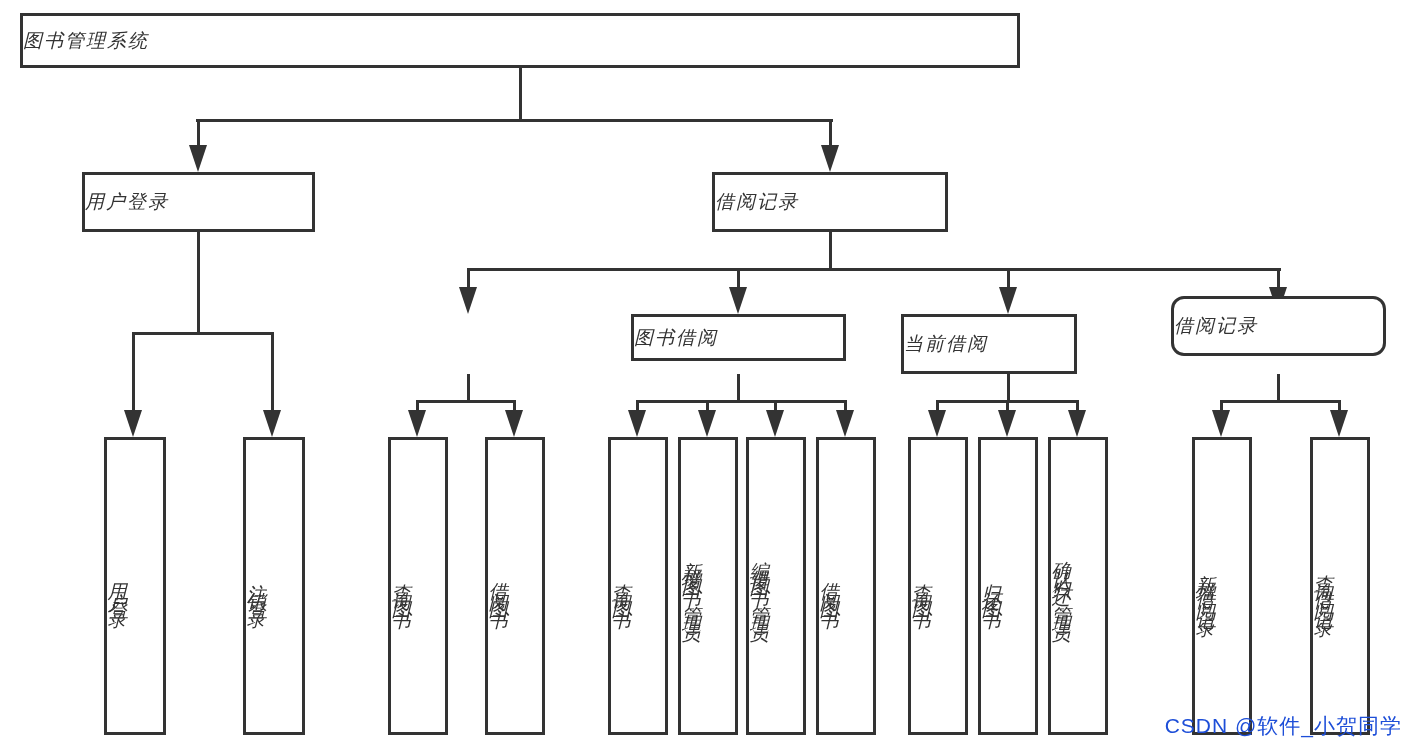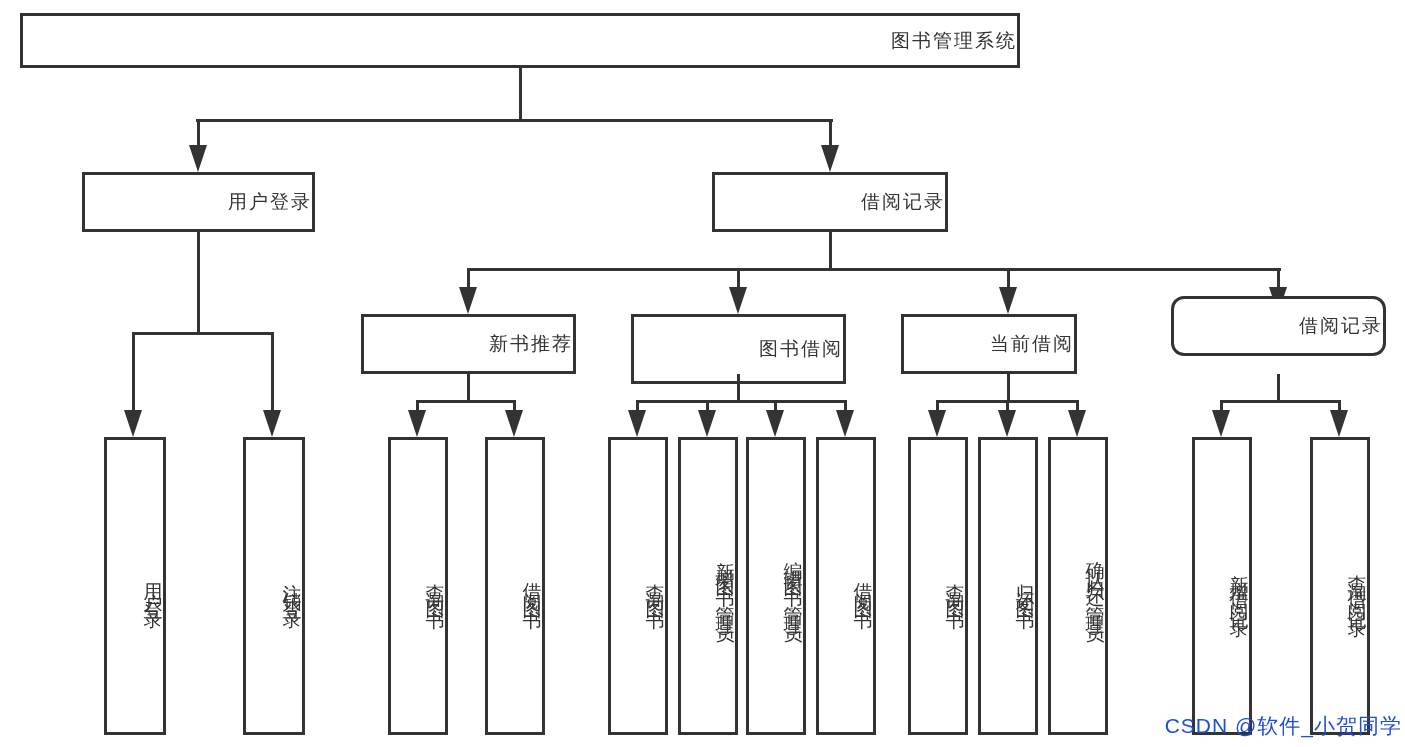--- a/index.html
+++ b/index.html
@@ -2,21 +2,21 @@
 <html><head>
 <meta charset="utf-8">
 <style>
   html,body{margin:0;padding:0;background:#fff;}
   #stage{
     position:relative;width:1405px;height:747px;background:#ffffff;overflow:hidden;
     font-family:"Liberation Sans","DejaVu Sans",sans-serif;
   }
   .box{
     position:absolute;box-sizing:border-box;border:3px solid #333333;background:#ffffff;
-    display:flex;align-items:center;justify-content:flex-end;color:#333333;
+    display:flex;align-items:center;justify-content:flex-start;color:#333333;font-style:italic;
   }
   .hl{font-size:19px;letter-spacing:2px;}
   .vtext{
     writing-mode:vertical-rl;text-orientation:mixed;
     font-size:19px;letter-spacing:9px;line-height:1.05;white-space:nowrap;color:#333333;
   }
   .ln{position:absolute;background:#333333;}
   .ar{
     position:absolute;width:0;height:0;
     border-left:9px solid transparent;border-right:9px solid transparent;
@@ -61,24 +61,21 @@
   <div class="ln" style="left:467px;top:268px;width:814px;height:3px;"></div>
   <div class="ln" style="left:467px;top:268px;width:3px;height:21px;"></div>
   <div class="ar" style="left:459px;top:287px;"></div>
   <div class="ln" style="left:737px;top:268px;width:3px;height:21px;"></div>
   <div class="ar" style="left:729px;top:287px;"></div>
   <div class="ln" style="left:1007px;top:268px;width:3px;height:21px;"></div>
   <div class="ar" style="left:999px;top:287px;"></div>
   <div class="ln" style="left:1277px;top:268px;width:3px;height:21px;"></div>
   <div class="ar" style="left:1269px;top:287px;"></div>
 
-  <div class="box hl" style="left:361px;top:314px;width:215px;height:60px;">
-    <span>新书推荐</span>
-  </div>
-  <div class="box hl" style="left:631px;top:314px;width:215px;height:70px;">
+  <div class="box hl" style="left:631px;top:314px;width:215px;height:47px;">
     <span>图书借阅</span>
   </div>
   <div class="box hl" style="left:901px;top:314px;width:176px;height:60px;">
     <span>当前借阅</span>
   </div>
   <div class="box hl" style="left:1171px;top:296px;width:215px;height:60px;border-radius:13px;">
     <span>借阅记录</span>
   </div>
 
   <div class="ln" style="left:467px;top:374px;width:3px;height:28px;"></div>

